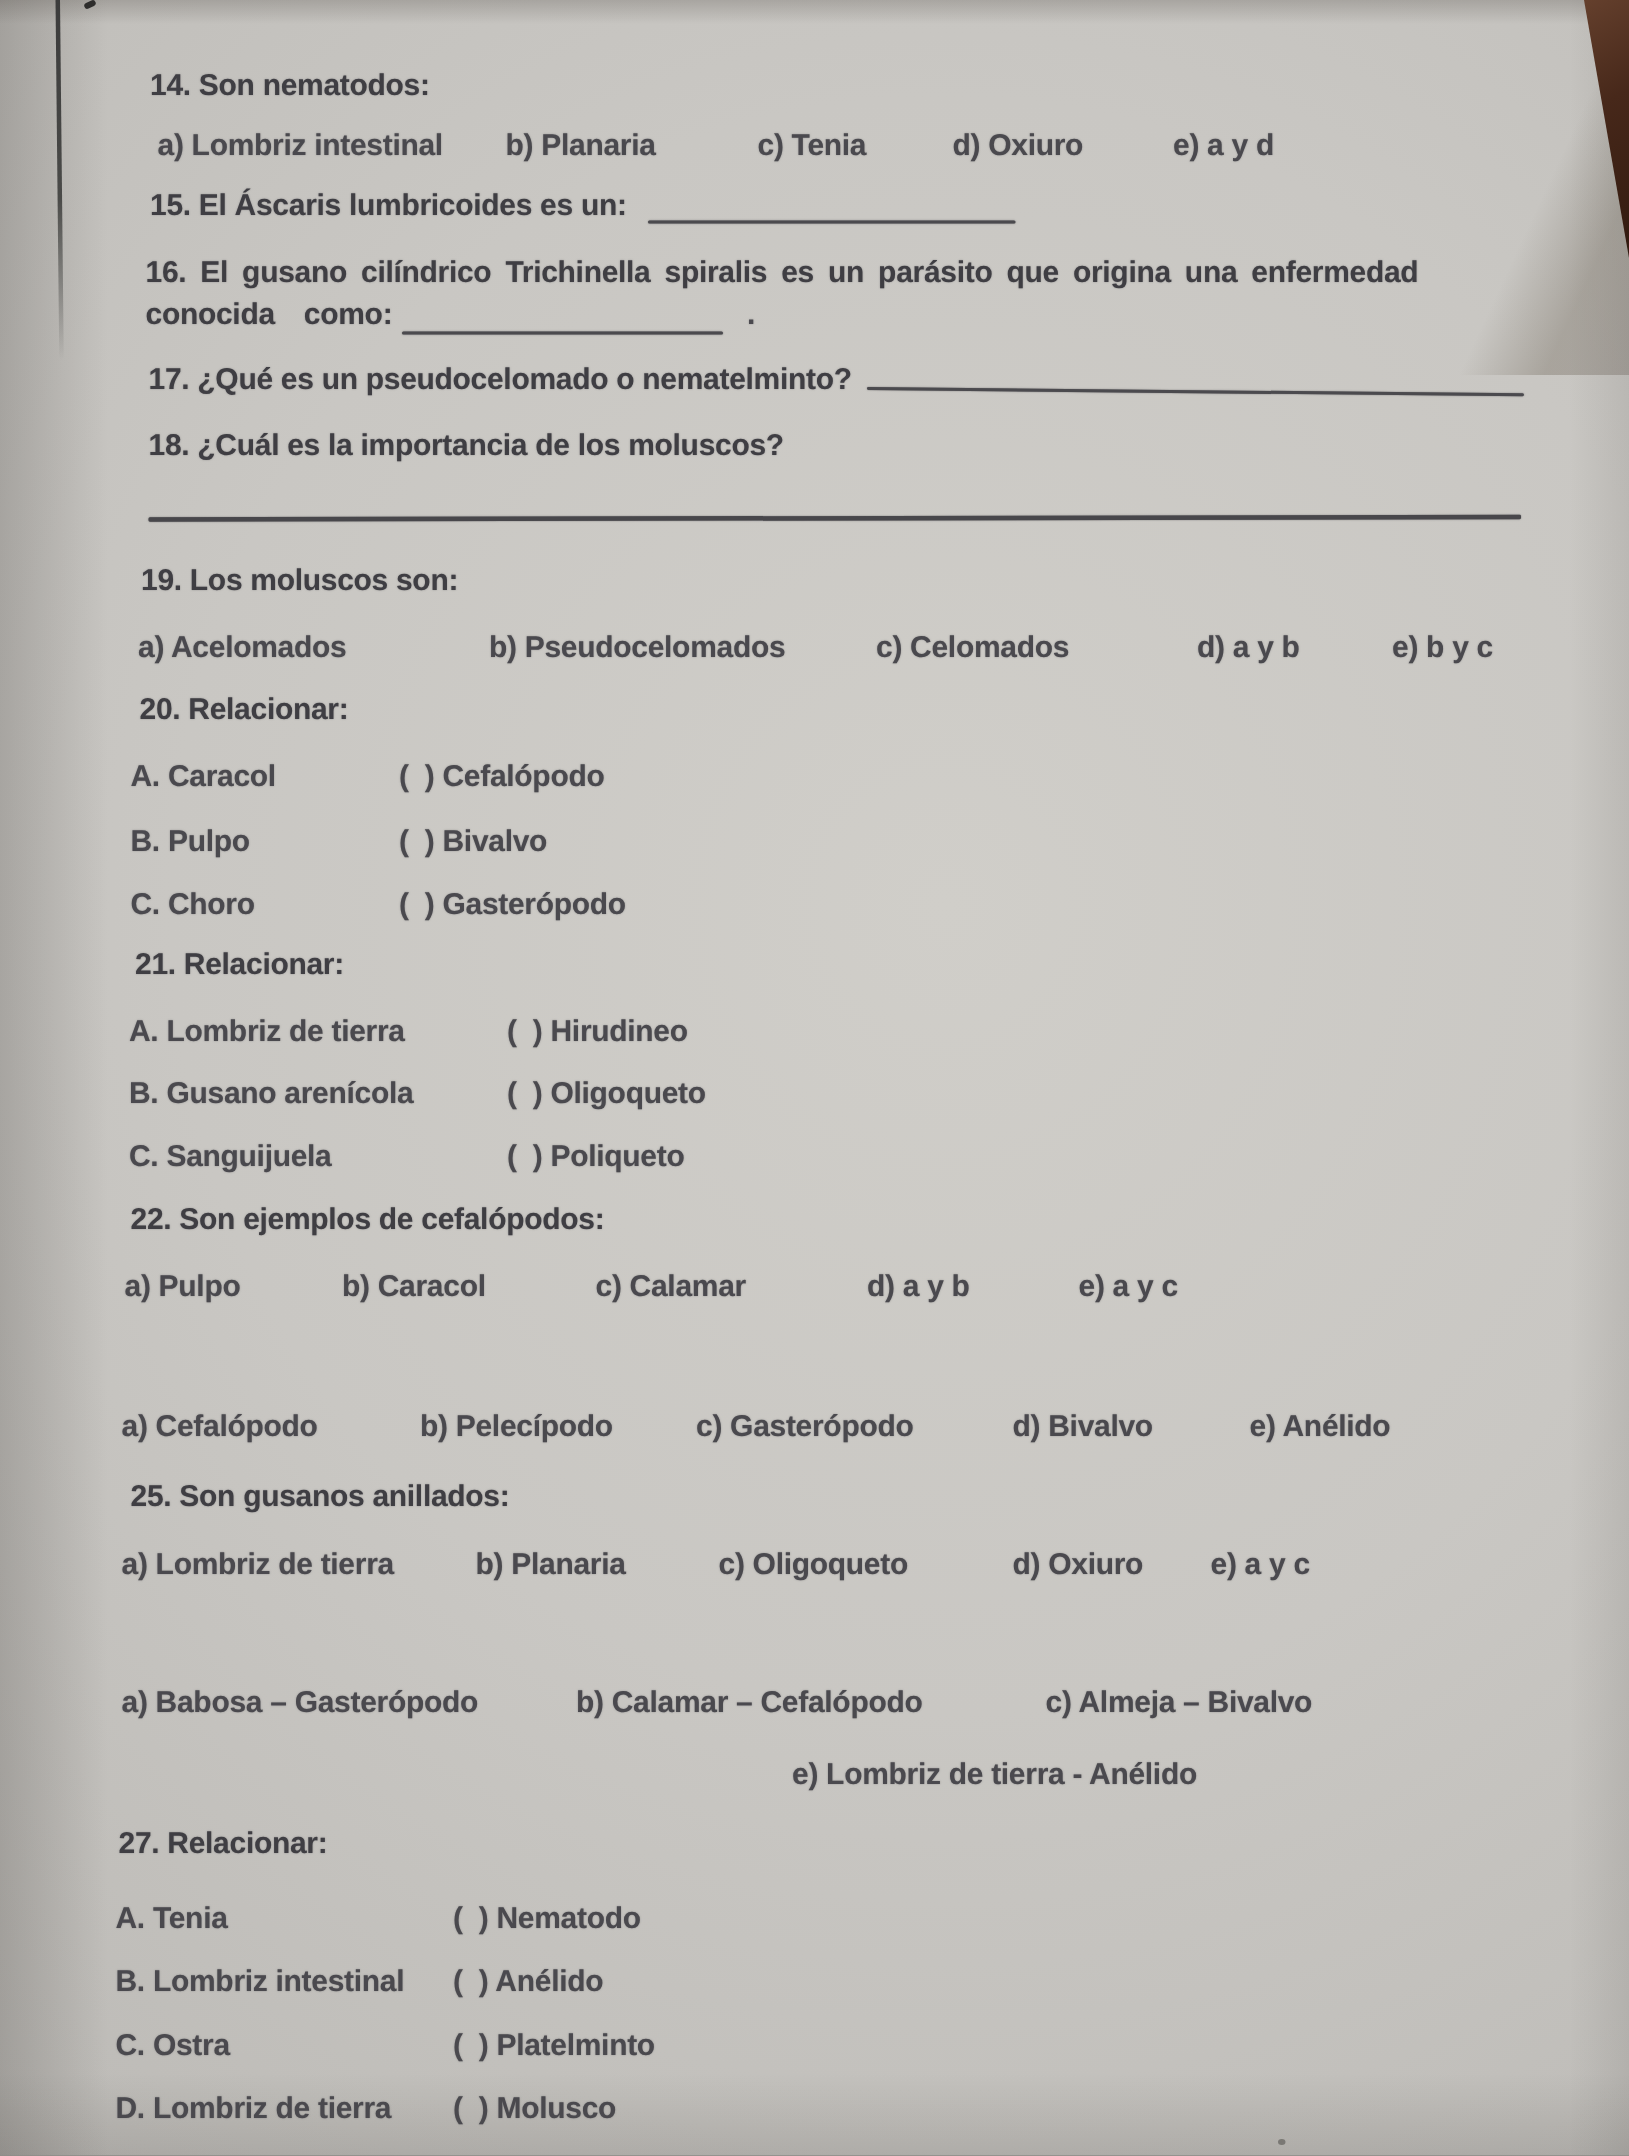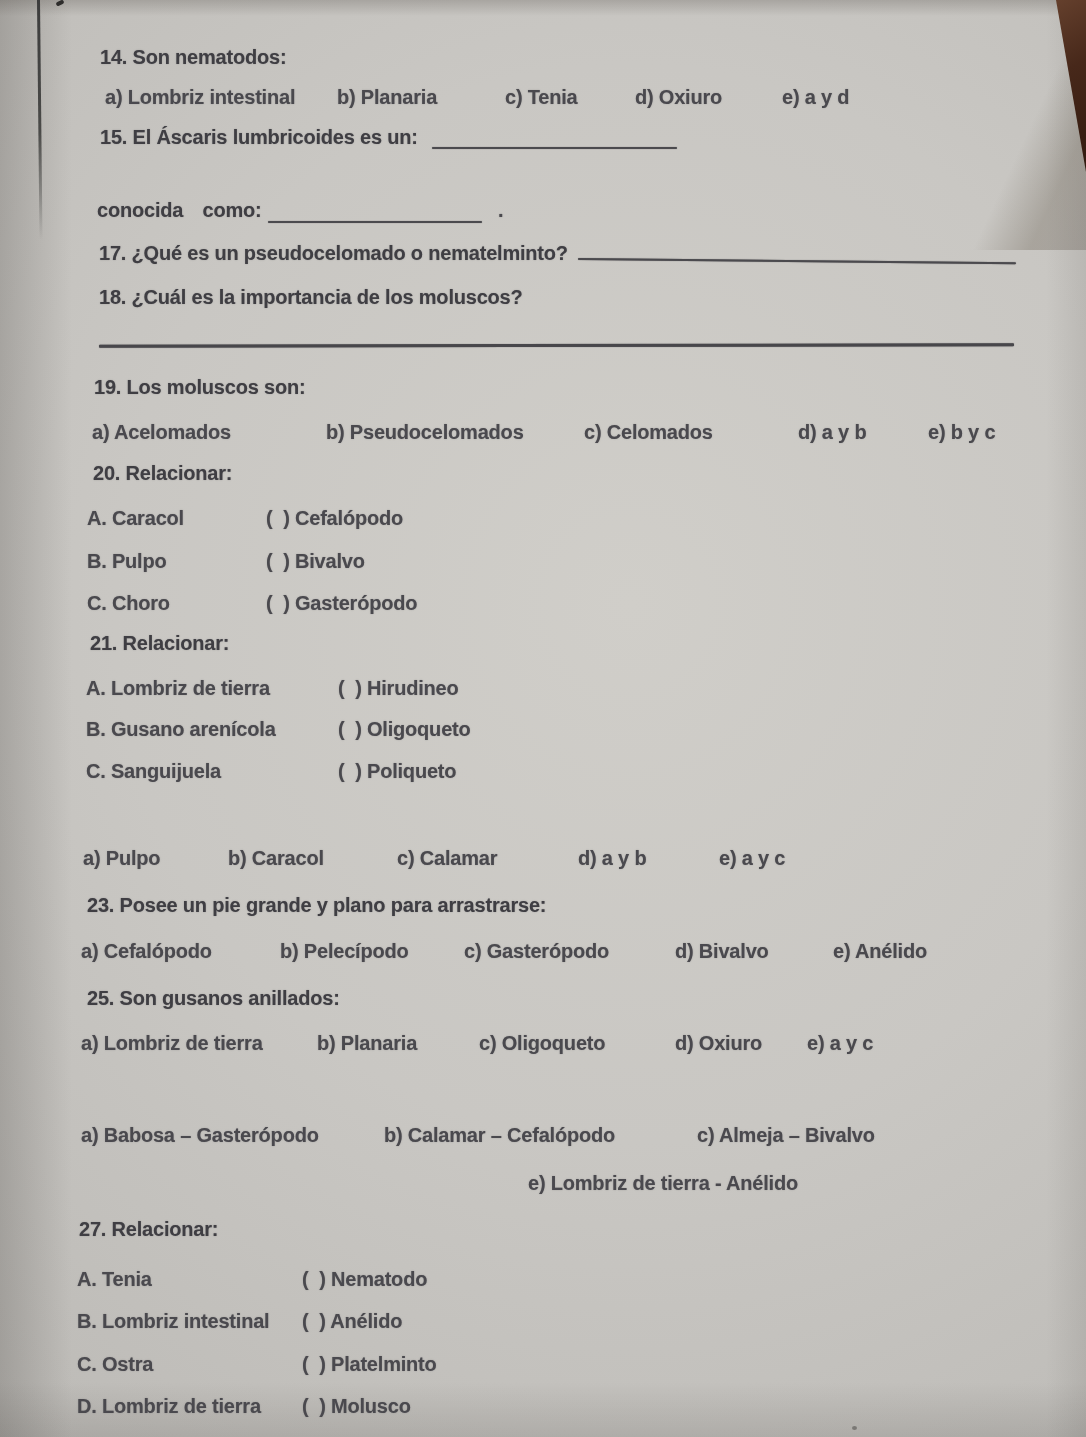--- a/index.html
+++ b/index.html
@@ -62,20 +62,21 @@
   <span class="t ttl" style="top:44px;left:100px">14. Son nematodos:</span>
   <span class="t" style="top:84px;left:105px">a) Lombriz intestinal</span>
   <span class="t" style="top:84px;left:337px">b) Planaria</span>
   <span class="t" style="top:84px;left:505px">c) Tenia</span>
   <span class="t" style="top:84px;left:635px">d) Oxiuro</span>
   <span class="t" style="top:84px;left:782px">e) a y d</span>
 
   <span class="t ttl" style="top:124px;left:100px">15. El Áscaris lumbricoides es un:</span>
   <div class="blank" style="top:147px;left:432px;width:245px"></div>
 
+  <span class="t ttl" style="top:169px;left:97px;word-spacing:4px">16. El gusano cilíndrico Trichinella spiralis es un parásito que origina una enfermedad</span>
   <span class="t ttl" style="top:197px;left:97px;word-spacing:14px">conocida como:</span>
   <div class="blank" style="top:221px;left:268px;width:214px"></div>
   <span class="t" style="top:197px;left:498px">.</span>
 
   <span class="t ttl" style="top:240px;left:99px">17. ¿Qué es un pseudocelomado o nematelminto?</span>
   <div class="blank" style="top:258px;left:578px;width:438px;transform:rotate(0.55deg);transform-origin:left center"></div>
 
   <span class="t ttl" style="top:284px;left:99px">18. ¿Cuál es la importancia de los moluscos?</span>
   <div class="blank sep" style="top:344px;left:99px;width:915px;transform:rotate(-0.1deg)"></div>
 
@@ -95,27 +96,27 @@
   <span class="t" style="top:590px;left:266px">(  ) Gasterópodo</span>
 
   <span class="t ttl" style="top:630px;left:90px">21. Relacionar:</span>
   <span class="t" style="top:675px;left:86px">A. Lombriz de tierra</span>
   <span class="t" style="top:675px;left:338px">(  ) Hirudineo</span>
   <span class="t" style="top:716px;left:86px">B. Gusano arenícola</span>
   <span class="t" style="top:716px;left:338px">(  ) Oligoqueto</span>
   <span class="t" style="top:758px;left:86px">C. Sanguijuela</span>
   <span class="t" style="top:758px;left:338px">(  ) Poliqueto</span>
 
+  <span class="t ttl" style="top:800px;left:87px">22. Son ejemplos de cefalópodos:</span>
   <span class="t" style="top:845px;left:83px">a) Pulpo</span>
   <span class="t" style="top:845px;left:228px">b) Caracol</span>
   <span class="t" style="top:845px;left:397px">c) Calamar</span>
   <span class="t" style="top:845px;left:578px">d) a y b</span>
   <span class="t" style="top:845px;left:719px">e) a y c</span>
 
-  <span class="t ttl" style="top:892px;left:87px">23. Posee un pie grande y plano para arrastrarse:</span>
   <span class="t" style="top:938px;left:81px">a) Cefalópodo</span>
   <span class="t" style="top:938px;left:280px">b) Pelecípodo</span>
   <span class="t" style="top:938px;left:464px">c) Gasterópodo</span>
   <span class="t" style="top:938px;left:675px">d) Bivalvo</span>
   <span class="t" style="top:938px;left:833px">e) Anélido</span>
 
   <span class="t ttl" style="top:985px;left:87px">25. Son gusanos anillados:</span>
   <span class="t" style="top:1030px;left:81px">a) Lombriz de tierra</span>
   <span class="t" style="top:1030px;left:317px">b) Planaria</span>
   <span class="t" style="top:1030px;left:479px">c) Oligoqueto</span>

